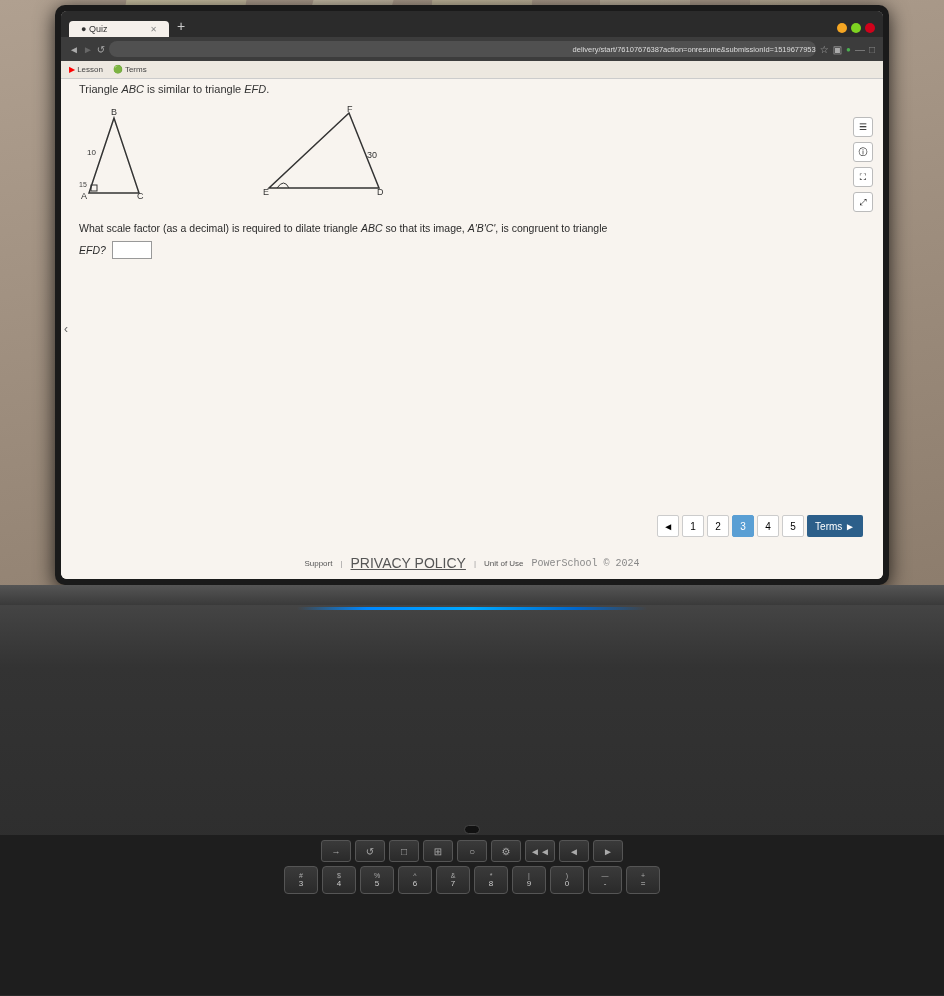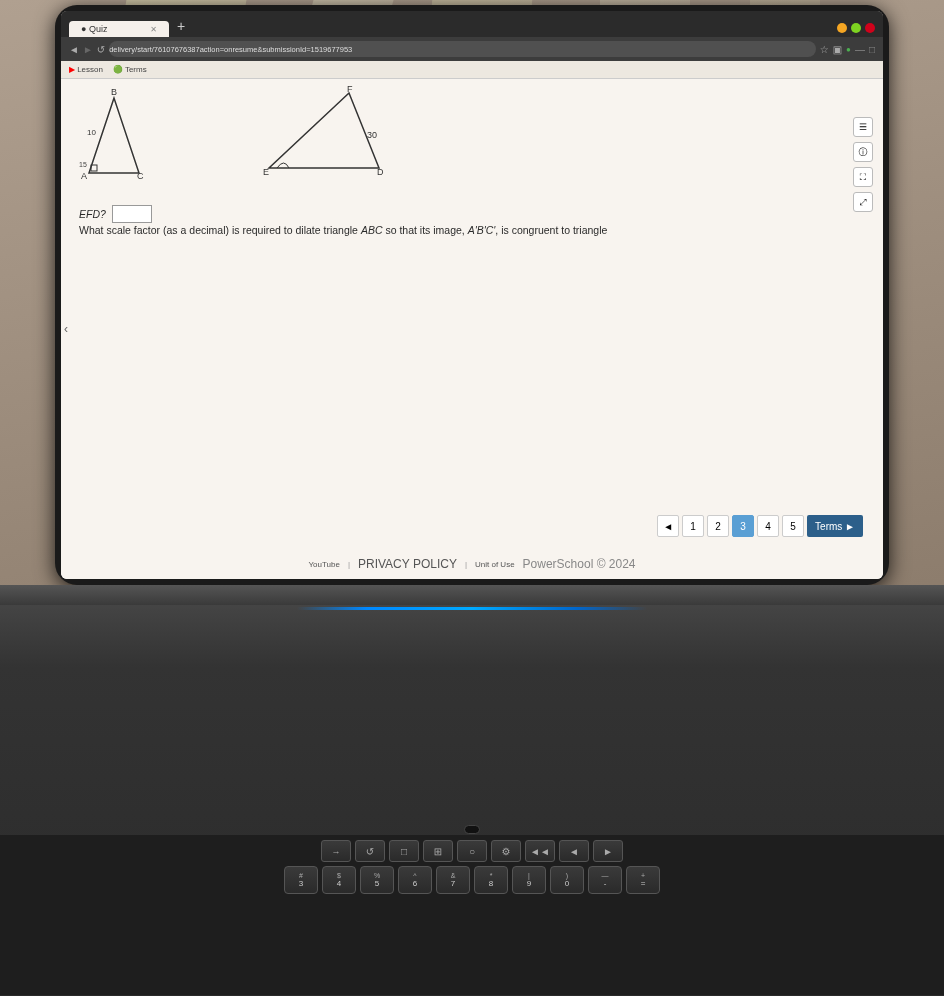--- a/index.html
+++ b/index.html
@@ -16,21 +16,21 @@
 
 <div style="position:absolute;top:0;left:0;width:944px;height:996px;background:linear-gradient(170deg,#b0a090 0%,#9a8a7a 40%,#7a6a5a 100%);">
 
   <div style="position:absolute;top:0;left:100px;width:120px;height:300px;background:linear-gradient(160deg,rgba(255,255,200,0.4) 0%,transparent 70%);transform:skewX(-10deg);"></div>
   <div style="position:absolute;top:0;left:280px;width:80px;height:250px;background:linear-gradient(155deg,rgba(255,255,220,0.35) 0%,transparent 65%);transform:skewX(-15deg);"></div>
   <div style="position:absolute;top:0;left:420px;width:100px;height:280px;background:linear-gradient(160deg,rgba(255,255,200,0.3) 0%,transparent 70%);transform:skewX(-5deg);"></div>
   <div style="position:absolute;top:0;left:600px;width:90px;height:260px;background:linear-gradient(158deg,rgba(255,255,220,0.25) 0%,transparent 65%);"></div>
   <div style="position:absolute;top:0;left:750px;width:70px;height:220px;background:linear-gradient(160deg,rgba(255,255,200,0.2) 0%,transparent 60%);"></div>
 </div>
 
-<div style="position:absolute;top:5px;left:55px;width:834px;height:580px;background:#1a1a1a;border-radius:22px;box-shadow:0 4px 20px rgba(0,0,0,0.8);">
+<div style="position:absolute;top:5px;left:55px;width:834px;height:580px;background:#1a1a1a;border-radius:10px;box-shadow:0 4px 20px rgba(0,0,0,0.8);">
 
   <div style="position:absolute;top:6px;left:6px;width:822px;height:568px;background:#f5f0eb;border-radius:6px;overflow:hidden;">
 
     <div style="background:#3c3c3c;height:50px;">
 
       <div style="height:26px;background:#2b2b2b;display:flex;align-items:flex-end;padding:0 8px;gap:2px;">
         <div style="background:#f5f0eb;color:#333;font-size:9px;padding:3px 12px;border-radius:4px 4px 0 0;display:flex;align-items:center;gap:4px;min-width:100px;">
           <span>● Quiz</span>
           <span style="margin-left:auto;color:#888;font-size:8px;">✕</span>
         </div>
@@ -41,21 +41,21 @@
           <div style="width:10px;height:10px;border-radius:50%;background:#7ed321;"></div>
           <div style="width:10px;height:10px;border-radius:50%;background:#d0021b;"></div>
         </div>
       </div>
 
       <div style="height:24px;background:#3c3c3c;display:flex;align-items:center;padding:0 8px;gap:4px;">
         <span style="color:#aaa;font-size:10px;cursor:pointer;">◄</span>
         <span style="color:#666;font-size:10px;cursor:pointer;">►</span>
         <span style="color:#aaa;font-size:10px;cursor:pointer;">↺</span>
         <div style="flex:1;background:#505050;border-radius:10px;height:16px;display:flex;align-items:center;justify-content:center;">
-          <input style="background: transparent; border: none; color: rgb(221, 221, 221); font-size: 7.5px; width: 100%; text-align: left; outline: none;" readonly="" value="delivery/start/76107676387action=onresume&amp;submissionId=1519677953">
+          <input style="background: transparent; border: none; color: rgb(221, 221, 221); font-size: 7.5px; width: 100%; text-align: right; outline: none;" readonly="" value="delivery/start/76107676387action=onresume&amp;submissionId=1519677953">
         </div>
         <span style="color:#aaa;font-size:10px;cursor:pointer;">☆</span>
         <span style="color:#aaa;font-size:10px;cursor:pointer;">▣</span>
         <span style="color:#4caf50;font-size:8px;">●</span>
         <span style="color:#888;font-size:10px;">—</span>
         <span style="color:#888;font-size:10px;">□</span>
       </div>
     </div>
 
     <div style="background:#ede8e0;height:18px;display:flex;align-items:center;padding:0 8px;gap:10px;border-bottom:1px solid #ccc;">
@@ -74,20 +74,25 @@
 
       <div style="position:absolute;right:10px;top:38px;display:flex;flex-direction:column;gap:5px;">
         <div style="width:20px;height:20px;background:#fff;border:1px solid #bbb;border-radius:3px;display:flex;align-items:center;justify-content:center;font-size:9px;cursor:pointer;">☰</div>
         <div style="width:20px;height:20px;background:#fff;border:1px solid #bbb;border-radius:3px;display:flex;align-items:center;justify-content:center;font-size:9px;cursor:pointer;">ⓘ</div>
         <div style="width:20px;height:20px;background:#fff;border:1px solid #bbb;border-radius:3px;display:flex;align-items:center;justify-content:center;font-size:9px;cursor:pointer;">⛶</div>
         <div style="width:20px;height:20px;background:#fff;border:1px solid #bbb;border-radius:3px;display:flex;align-items:center;justify-content:center;font-size:9px;cursor:pointer;">⤢</div>
       </div>
 
       <div style="position:absolute;left:3px;top:50%;transform:translateY(-50%);font-size:12px;color:#666;cursor:pointer;">‹</div>
 
+      <div style="padding:4px 40px 4px 18px;">
+        <div style="font-size:11px;color:#333;">
+          Triangle <em>ABC</em> is similar to triangle <em>EFD</em>.
+        </div>
+      </div>
 
       <div style="padding:4px 18px;display:flex;align-items:center;gap:40px;">
 
         <svg width="100" height="110">
 
           <polygon points="35,15 10,90 60,90" fill="none" stroke="#333" stroke-width="1.5"></polygon>
 
           <text x="32" y="12" font-size="9" fill="#333">B</text>
           <text x="2" y="96" font-size="9" fill="#333">A</text>
           <text x="58" y="96" font-size="9" fill="#333">C</text>
@@ -109,49 +114,49 @@
           <text x="44" y="92" font-size="9" fill="#333">E</text>
           <text x="158" y="92" font-size="9" fill="#333">D</text>
 
           <text x="148" y="55" font-size="9" fill="#333">30</text>
 
           <path d="M58,85 Q65,75 70,85" fill="none" stroke="#333" stroke-width="1"></path>
         </svg>
       </div>
 
       <div style="padding:4px 40px 4px 18px;">
+        <div style="font-size:10.5px;color:#2a2a2a;line-height:1.5;">
+          What scale factor (as a decimal) is required to dilate triangle <em>ABC</em> so that its image, <em>A'B'C'</em>, is congruent to triangle
+        </div>
+
         <div style="display:flex;align-items:center;gap:6px;margin-top:4px;">
           <span style="font-size:10.5px;color:#2a2a2a;font-style:italic;">EFD?</span>
           <input type="text" style="width: 40px; height: 18px; border: 1px solid rgb(153, 153, 153); background: white; font-size: 10px; padding: 2px 4px; outline: none;">
-        </div>
-
-        <div style="font-size:10.5px;color:#2a2a2a;line-height:1.5;">
-          What scale factor (as a decimal) is required to dilate triangle <em>ABC</em> so that its image, <em>A'B'C'</em>, is congruent to triangle
         </div>
       </div>
 
       <div style="position:absolute;bottom:42px;right:20px;display:flex;align-items:center;gap:3px;">
         <button style="width:22px;height:22px;border:1px solid #ccc;background:white;font-size:10px;cursor:pointer;border-radius:2px;display:flex;align-items:center;justify-content:center;">◄</button>
         <button style="width:22px;height:22px;border:1px solid #ccc;background:white;font-size:10px;cursor:pointer;border-radius:2px;">1</button>
         <button style="width:22px;height:22px;border:1px solid #ccc;background:white;font-size:10px;cursor:pointer;border-radius:2px;">2</button>
         <button style="width:22px;height:22px;border:1px solid #5a9fd4;background:#5a9fd4;color:white;font-size:10px;cursor:pointer;border-radius:2px;">3</button>
         <button style="width:22px;height:22px;border:1px solid #ccc;background:white;font-size:10px;cursor:pointer;border-radius:2px;">4</button>
         <button style="width:22px;height:22px;border:1px solid #ccc;background:white;font-size:10px;cursor:pointer;border-radius:2px;">5</button>
         <button style="background:#2c5f8a;color:white;border:none;height:22px;padding:0 8px;font-size:10px;cursor:pointer;border-radius:2px;display:flex;align-items:center;gap:2px;">
           <span>Terms ►</span>
         </button>
       </div>
 
       <div style="position:absolute;bottom:8px;width:100%;display:flex;justify-content:center;align-items:center;gap:8px;">
-        <span style="font-size:8px;color:#555;cursor:pointer;">YouTube</span>
+        <span style="font-size:8px;color:#555;cursor:pointer;">Support</span>
         <span style="font-size:8px;color:#999;">|</span>
-        <span style="font-size:12px;color:#555;cursor:pointer;">PRIVACY POLICY</span>
+        <span style="font-size:14px;color:#555;cursor:pointer;text-decoration:underline;">PRIVACY POLICY</span>
         <span style="font-size:8px;color:#999;">|</span>
         <span style="font-size:8px;color:#555;cursor:pointer;">Unit of Use</span>
-        <span style="font-size:12px;color:#888;">PowerSchool © 2024</span>
+        <span style="font-size:10px;color:#888;font-family:Liberation Mono, monospace;">PowerSchool © 2024</span>
       </div>
 
     </div>
   </div>
 </div>
 
 <div style="position:absolute;top:585px;left:0;width:944px;height:411px;background:linear-gradient(180deg,#4a4a4a 0%,#333 20%,#2a2a2a 100%);">
 
   <div style="width:100%;height:20px;background:linear-gradient(180deg,#555 0%,#3a3a3a 100%);"></div>
 

